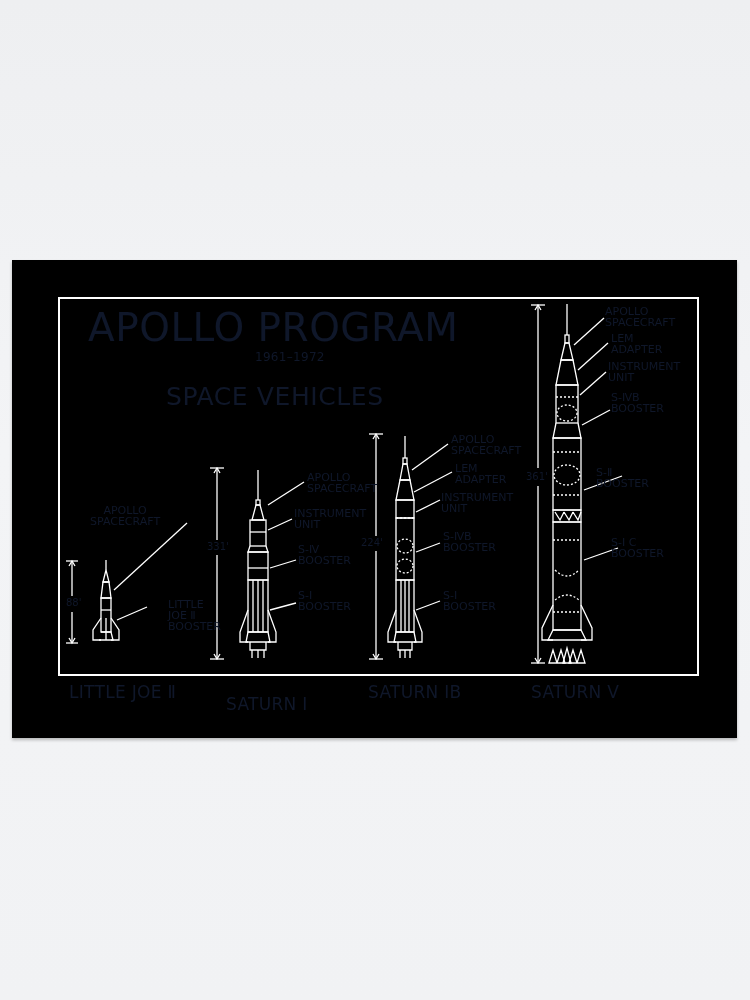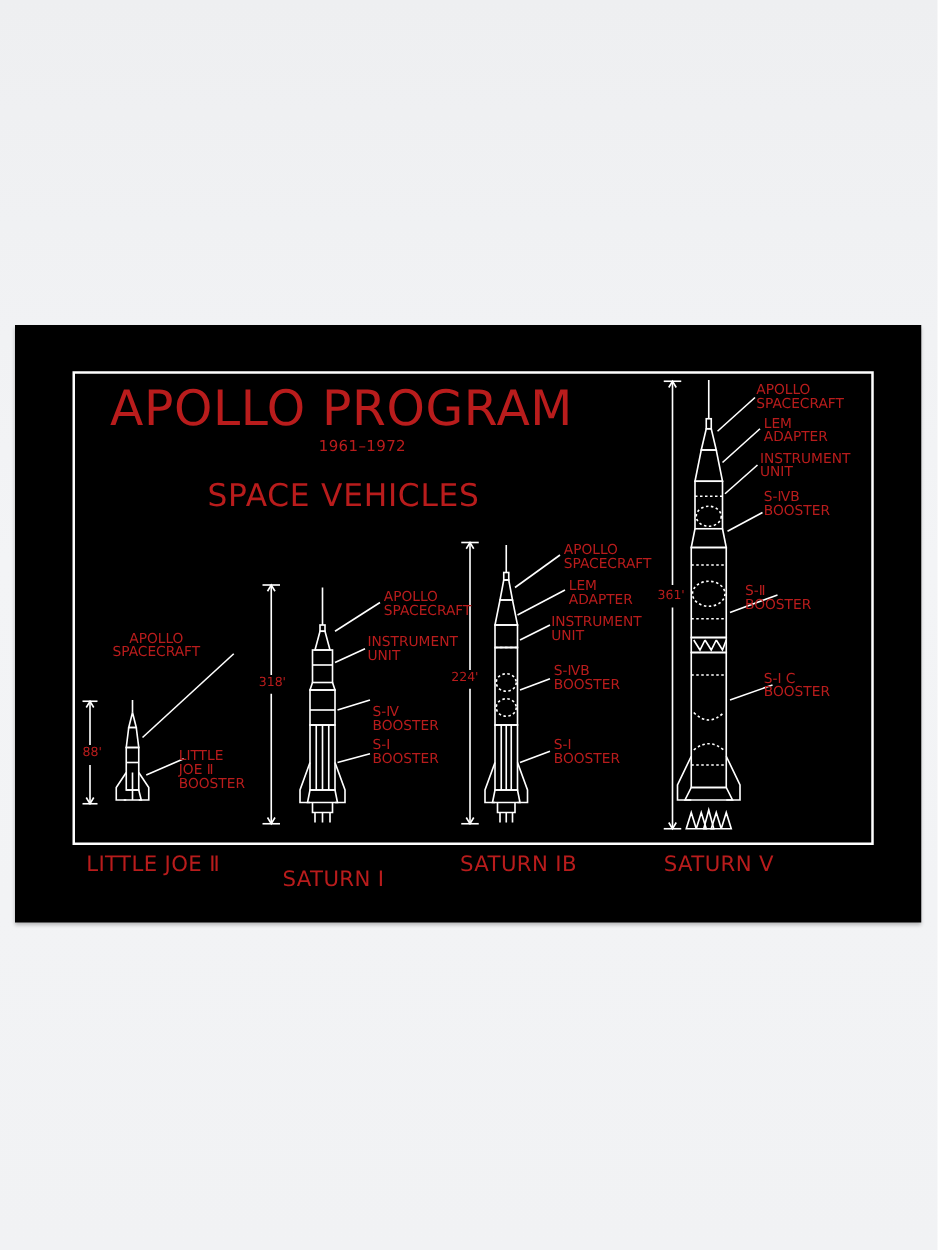--- a/index.html
+++ b/index.html
@@ -10,21 +10,21 @@
     position: relative;
   }
   .poster {
     position: absolute; left: 12px; top: 260px; width: 725px; height: 478px;
     background: #000; box-shadow: 0 2px 3px rgba(0,0,0,0.25);
   }
   .frame {
     position: absolute; left: 58px; top: 297px; width: 641px; height: 379px;
     border: 2px solid #fff; box-sizing: border-box;
   }
-  .t { position: absolute; color: #b91c1c; white-space: nowrap; }
+  .t { position: absolute; color: #0f172a; white-space: nowrap; }
   .title { left: 88px; top: 305px; font-size: 39px; letter-spacing: 0.5px; }
   .years { left: 255px; top: 350px; font-size: 12px; letter-spacing: 0.3px; }
   .subtitle { left: 166px; top: 382px; font-size: 25px; letter-spacing: 0.6px; }
   .lbl { font-size: 11px; line-height: 11px; text-align: left; }
   .lbl.c { text-align: center; }
   .name { font-size: 17px; top: 682px; letter-spacing: 0.3px; }
   .dim { font-size: 10px; }
   svg.art { position: absolute; left: 0; top: 0; }
 </style>
 </head>
@@ -160,43 +160,43 @@
     <line x1="604" y1="318" x2="574" y2="345"></line>
     <line x1="608" y1="343" x2="578" y2="370"></line>
     <line x1="606" y1="372" x2="580" y2="395"></line>
     <line x1="610" y1="410" x2="582" y2="425"></line>
     <line x1="622" y1="476" x2="584" y2="490"></line>
     <line x1="618" y1="548" x2="584" y2="560"></line>
   </g>
 </svg>
 
 <div class="t dim" style="left:66px; top:597px;">88'</div>
-<div class="t dim" style="left:207px; top:541px;">318'</div>
+<div class="t dim" style="left:207px; top:541px;">331'</div>
 <div class="t dim" style="left:361px; top:537px;">224'</div>
 <div class="t dim" style="left:526px; top:471px;">361'</div>
 
 <div class="t lbl c" style="left:90px; top:505px;">
   <div>APOLLO</div>
     <div>SPACECRAFT</div>
 </div>
-<div class="t lbl" style="left:143px; top:599px;">
+<div class="t lbl" style="left:168px; top:599px;">
   <div>LITTLE</div>
     <div>JOE Ⅱ</div>
     <div>BOOSTER</div>
 </div>
 
 <div class="t lbl" style="left:307px; top:472px;">
   <div>APOLLO</div>
     <div>SPACECRAFT</div>
 </div>
 <div class="t lbl" style="left:294px; top:508px;">
   <div>INSTRUMENT</div>
     <div>UNIT</div>
 </div>
-<div class="t lbl" style="left:298px; top:544px;margin-top:20px;">
+<div class="t lbl" style="left:298px; top:544px;">
   <div>S-Ⅳ</div>
     <div>BOOSTER</div>
 </div>
 <div class="t lbl" style="left:298px; top:590px;">
   <div>S-I</div>
     <div>BOOSTER</div>
 </div>
 
 <div class="t lbl" style="left:451px; top:434px;">
   <div>APOLLO</div>

